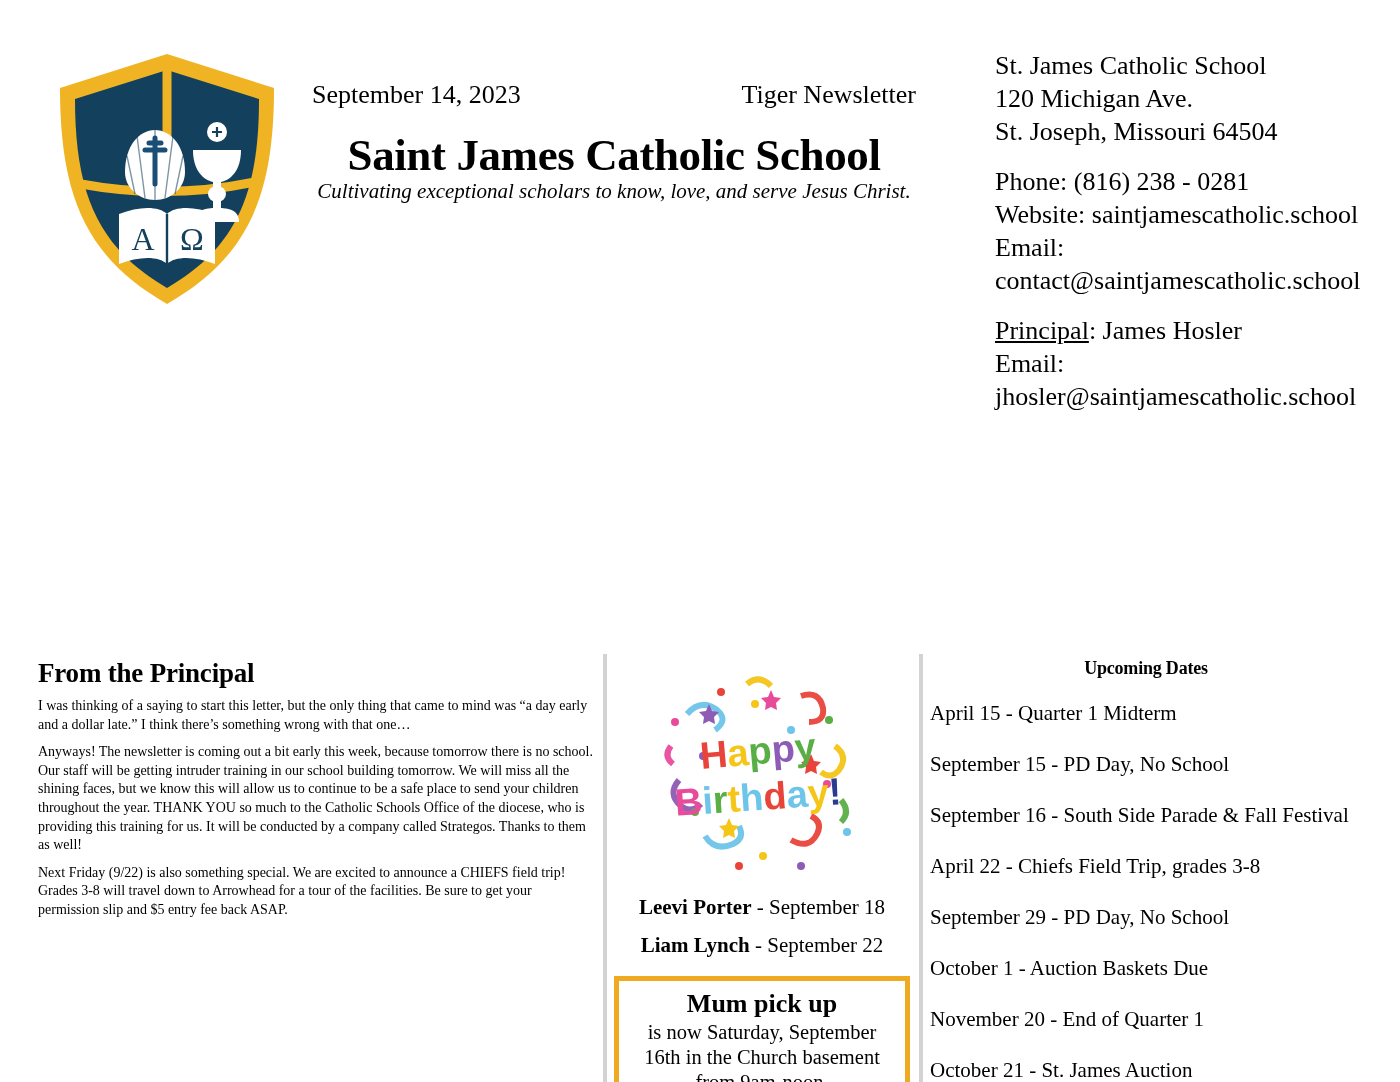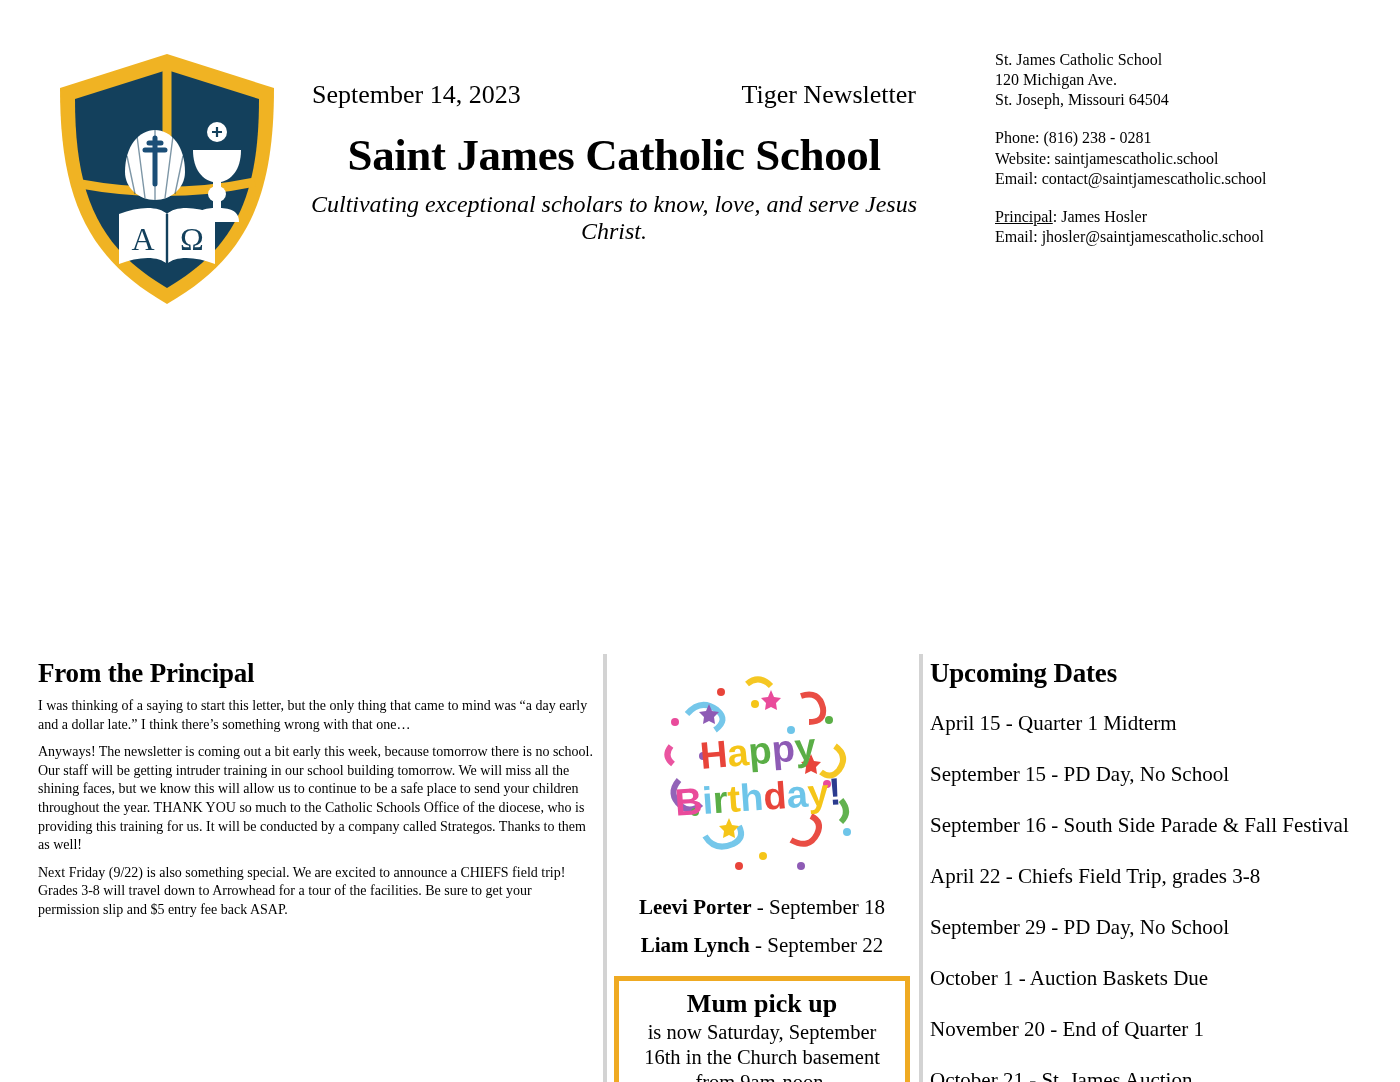--- a/index.html
+++ b/index.html
@@ -46,28 +46,27 @@
     text-align: center;
     font-size: 45px;
     font-weight: bold;
     letter-spacing: -0.4px;
     margin-top: 22px;
     line-height: 1.05;
   }
   .tagline {
     text-align: center;
     font-style: italic;
-    font-size: 24px;
-    margin-top: 12px;
+    font-size: 21px;
   }
   .contact-block {
     position: absolute;
     left: 995px;
     top: 50px;
-    font-size: 16px;
+    font-size: 26px;
     line-height: 1.26;
   }
   .contact-group { margin-bottom: 18px; }
   .contact-group:last-child { margin-bottom: 0; }
   .underlined { text-decoration: underline; }
 
   
   .content {
     position: relative;
     width: 1210px;
@@ -140,22 +139,22 @@
   }
 
   
   .col-right {
     position: absolute;
     left: 930px;
     top: 340px;
     width: 432px;
   }
   .dates-head {
-    text-align: left;
-    font-size: 27px;
+    text-align: center;
+    font-size: 18px;
     font-weight: bold;
     margin: 0 0 22px 0;
     letter-spacing: -0.2px;
   }
   .date-row {
     font-size: 21px;
     margin-bottom: 26px;
   }
 </style>
 </head>

